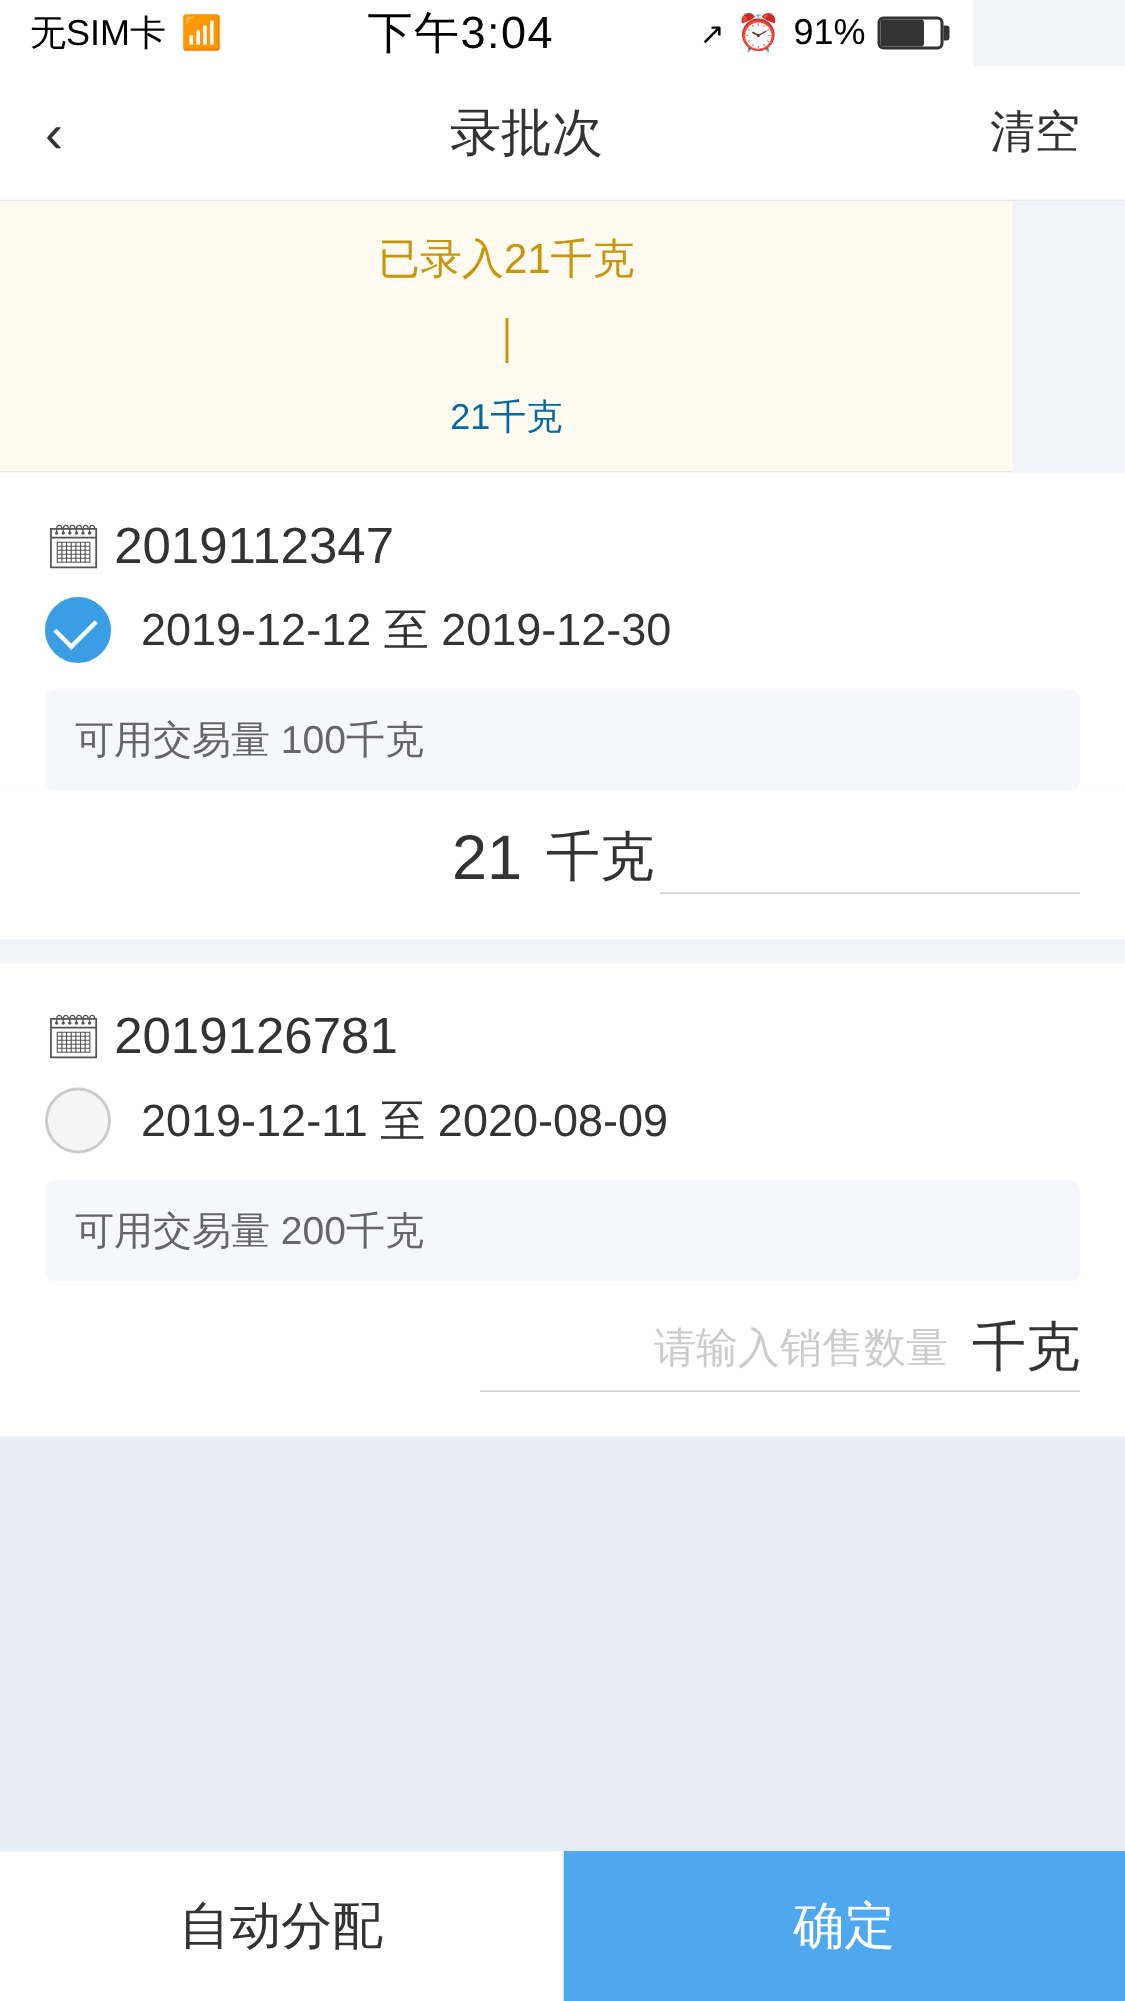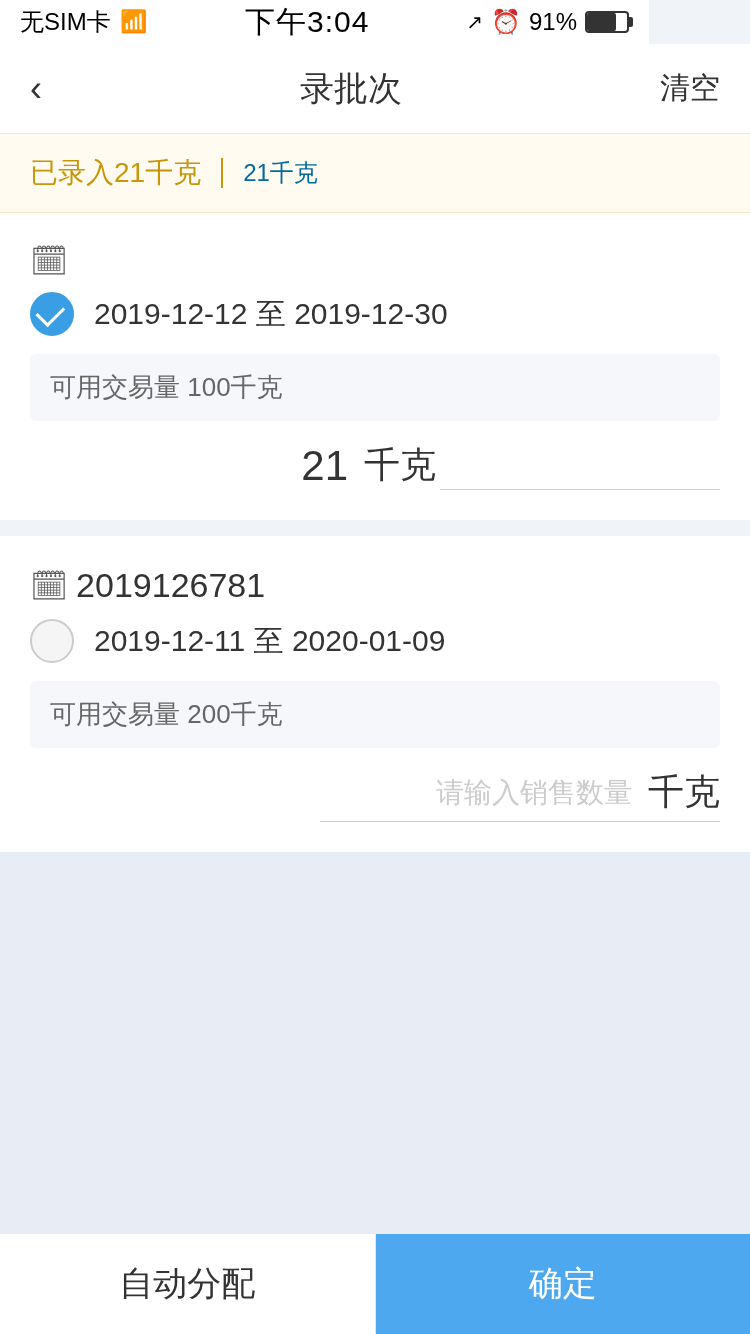--- a/index.html
+++ b/index.html
@@ -90,27 +90,28 @@
       color: #333;
     }
     .nav-clear {
       font-size: 30px;
       color: #333;
       cursor: pointer;
     }
 
     
     .summary-banner {
-      width: 750px;
+      width: 675px;
       background: #fffbf0;
       padding: 20px 30px;
       display: flex;
       align-items: center;
       gap: 20px;
       border-bottom: 1px solid #f0e6c8;
+      flex-direction: column;
     }
     .summary-text {
       font-size: 28px;
       color: #c8960a;
     }
     .summary-divider {
       width: 2px;
       height: 30px;
       background: #c8960a;
     }
@@ -297,20 +298,21 @@
 
 <div class="summary-banner">
   <span class="summary-text">已录入21千克</span>
   <div class="summary-divider"></div>
   <span class="summary-amount">21千克</span>
 </div>
 
 <div class="batch-item">
   <div class="batch-id-row">
     <span class="batch-id-icon">🗓</span>
+    <span class="batch-id-text">2019112347</span>
   </div>
   <div class="batch-date-row">
     <div class="radio-circle checked"></div>
     <span class="batch-date-text">2019-12-12 至 2019-12-30</span>
   </div>
   <div class="available-qty-box">可用交易量 100千克</div>
 </div>
 <div class="amount-row">
   <div style="display:flex;flex-direction:row;align-items:flex-end;gap:4px;">
     <div style="display:flex;align-items:center;gap:16px;">
@@ -323,21 +325,21 @@
 
 <div class="section-divider"></div>
 
 <div class="batch-item">
   <div class="batch-id-row">
     <span class="batch-id-icon">🗓</span>
     <span class="batch-id-text">2019126781</span>
   </div>
   <div class="batch-date-row">
     <div class="radio-circle"></div>
-    <span class="batch-date-text">2019-12-11 至 2020-01-09</span>
+    <span class="batch-date-text">2019-12-11 至 2020-08-09</span>
   </div>
   <div class="available-qty-box">可用交易量 200千克</div>
 </div>
 <div class="qty-input-row">
   <div style="display:flex;flex-direction:column;align-items:flex-end;gap:4px;">
     <div style="display:flex;align-items:center;gap:16px;">
       <input type="text" class="amount-input" placeholder="请输入销售数量" style="border: none; outline: none; font-size: 28px; font-weight: 400; color: rgb(51, 51, 51); background: transparent; width: 280px; text-align: right;">
       <span class="unit-label">千克</span>
     </div>
     <div style="width:400px;height:1px;background:#d0d0d0;"></div>

